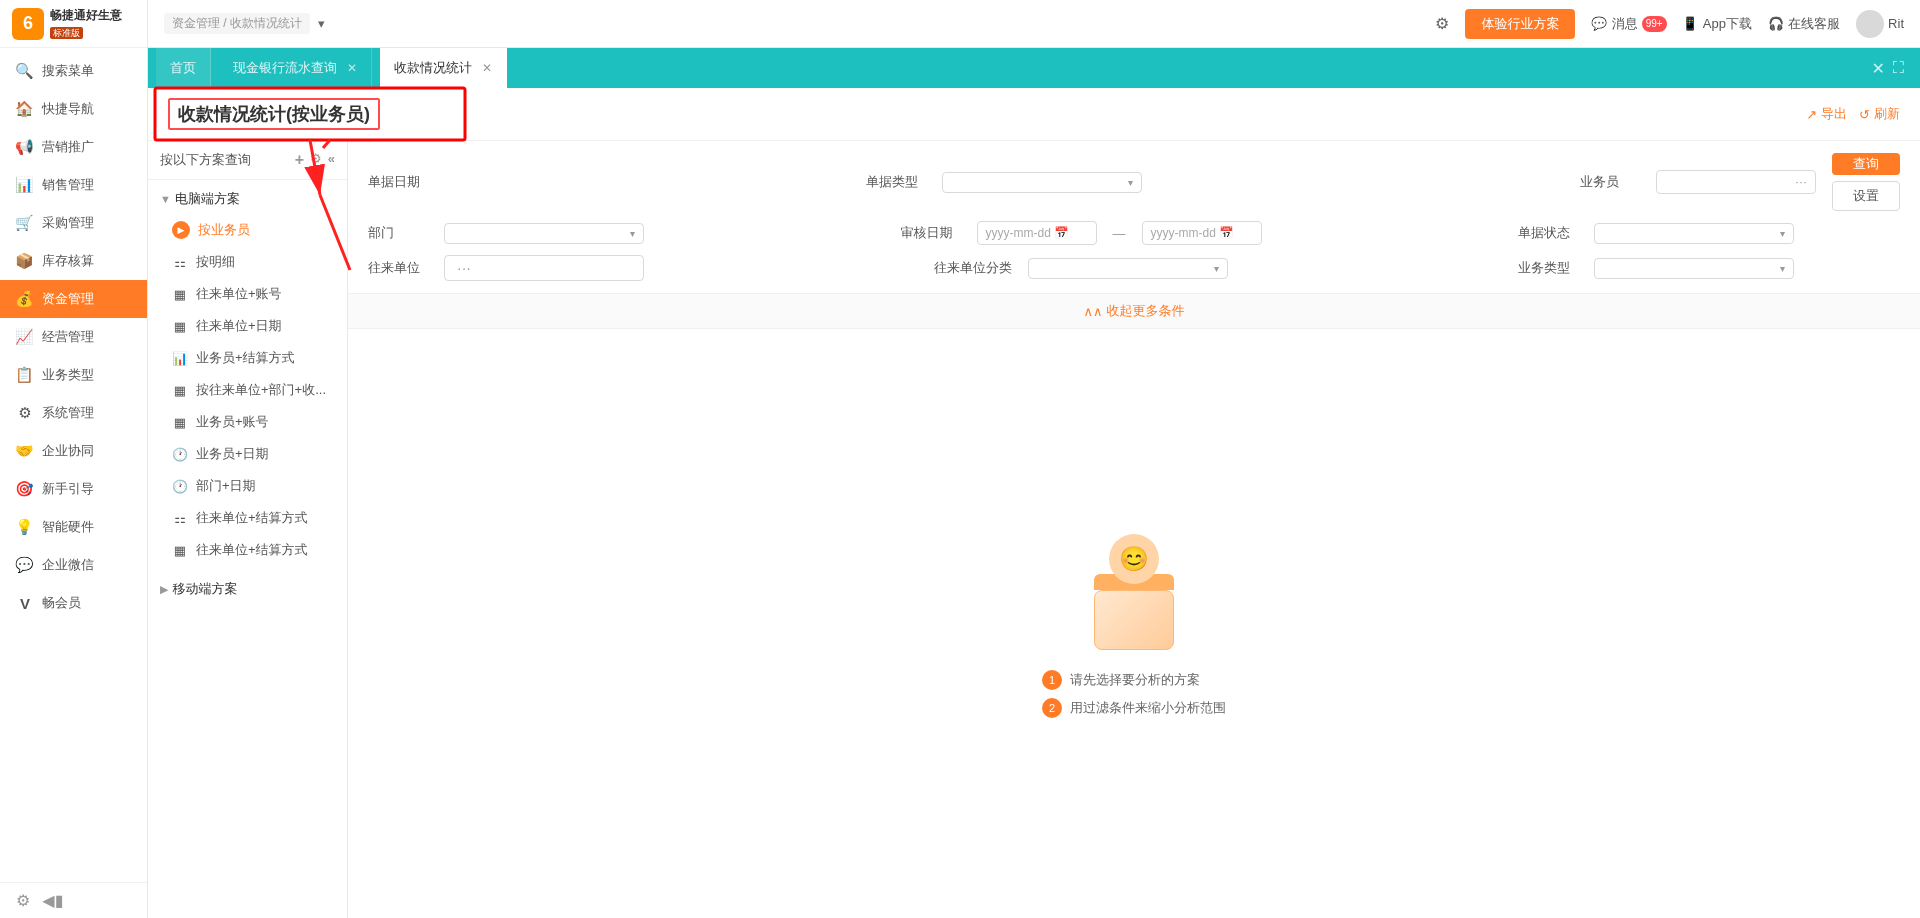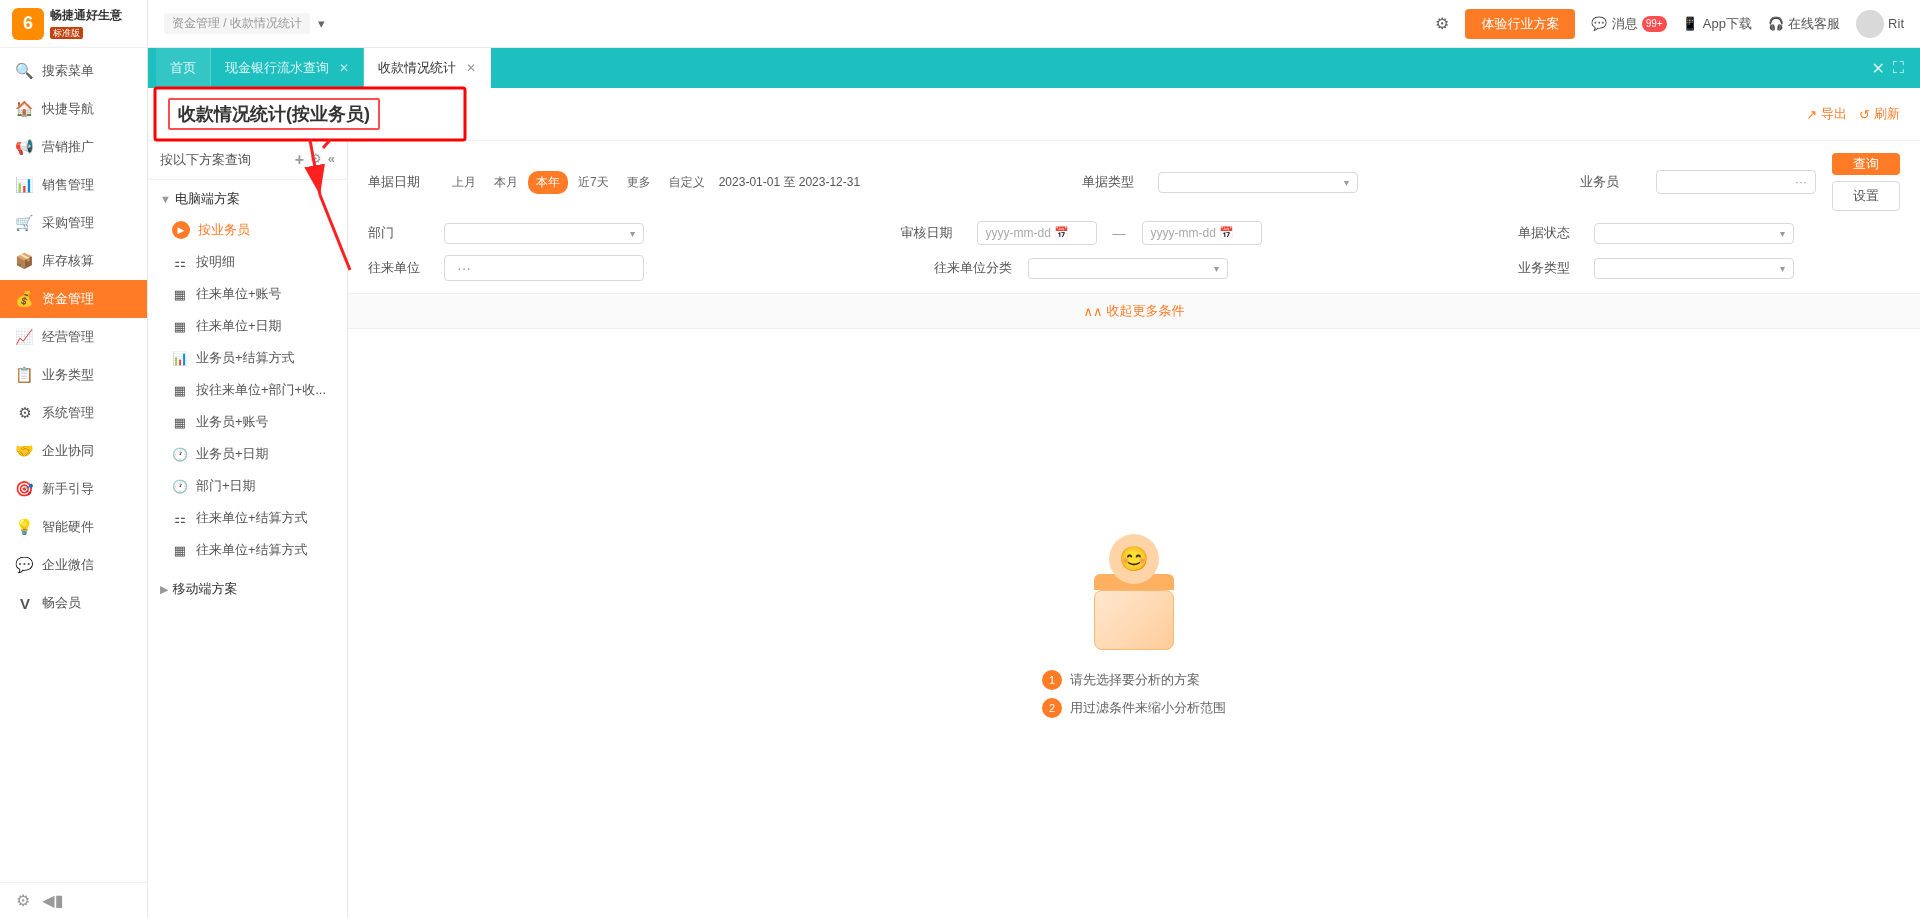--- a/index.html
+++ b/index.html
@@ -58,21 +58,21 @@
     .header-action { display: flex; align-items: center; gap: 4px; cursor: pointer; color: #555; font-size: 13px; }
     .badge-red {
       background: #ff4d4f; color: #fff; font-size: 10px; padding: 0 4px;
       border-radius: 8px; min-width: 18px; text-align: center; line-height: 16px;
     }
     .user-avatar { width: 28px; height: 28px; background: #d9d9d9; border-radius: 50%; }
 
     
     .tab-bar {
       height: 40px; background: #1dbfbf; display: flex; align-items: center;
-      padding: 0 8px; gap: 0;
+      padding: 0 8px; gap: 8px;
     }
     .tab-item {
       display: flex; align-items: center; padding: 0 14px; height: 40px;
       color: rgba(255,255,255,0.85); cursor: pointer; font-size: 13px; gap: 6px;
       border-right: 1px solid rgba(255,255,255,0.2);
     }
     .tab-item.home { background: rgba(255,255,255,0.1); }
     .tab-item.active { background: #fff; color: #333; }
     .tab-close { font-size: 12px; color: #999; cursor: pointer; margin-left: 4px; }
     .tab-close-white { font-size: 12px; color: rgba(255,255,255,0.7); cursor: pointer; margin-left: 4px; }
@@ -429,33 +429,20 @@
           </div>
         </div>
       </div>
 
       <div class="right-content">
 
         <div class="filter-area">
 
           <div class="filter-row">
             <span class="filter-label">单据日期</span>
-            <div class="filter-control">
-              <div class="date-tabs">
-                <span class="date-tab">上月</span>
-                <span class="date-tab">本月</span>
-                <span class="date-tab active">本年</span>
-                <span class="date-tab">近7天</span>
-                <span class="date-tab">更多</span>
-                <span class="date-tab">自定义</span>
-              </div>
-              <div class="date-range">
-                <span>2023-01-01 至 2023-12-31</span>
-              </div>
-            </div>
             <div style="flex:1"></div>
             <span class="filter-label">单据类型</span>
             <div class="select-box wide">
               <span></span>
               <span class="select-arrow">▾</span>
             </div>
             <div style="flex:1"></div>
             <span class="filter-label">业务员</span>
             <div style="display:flex;align-items:center;gap:4px;">
               <div class="select-box wide" style="min-width:160px;">

